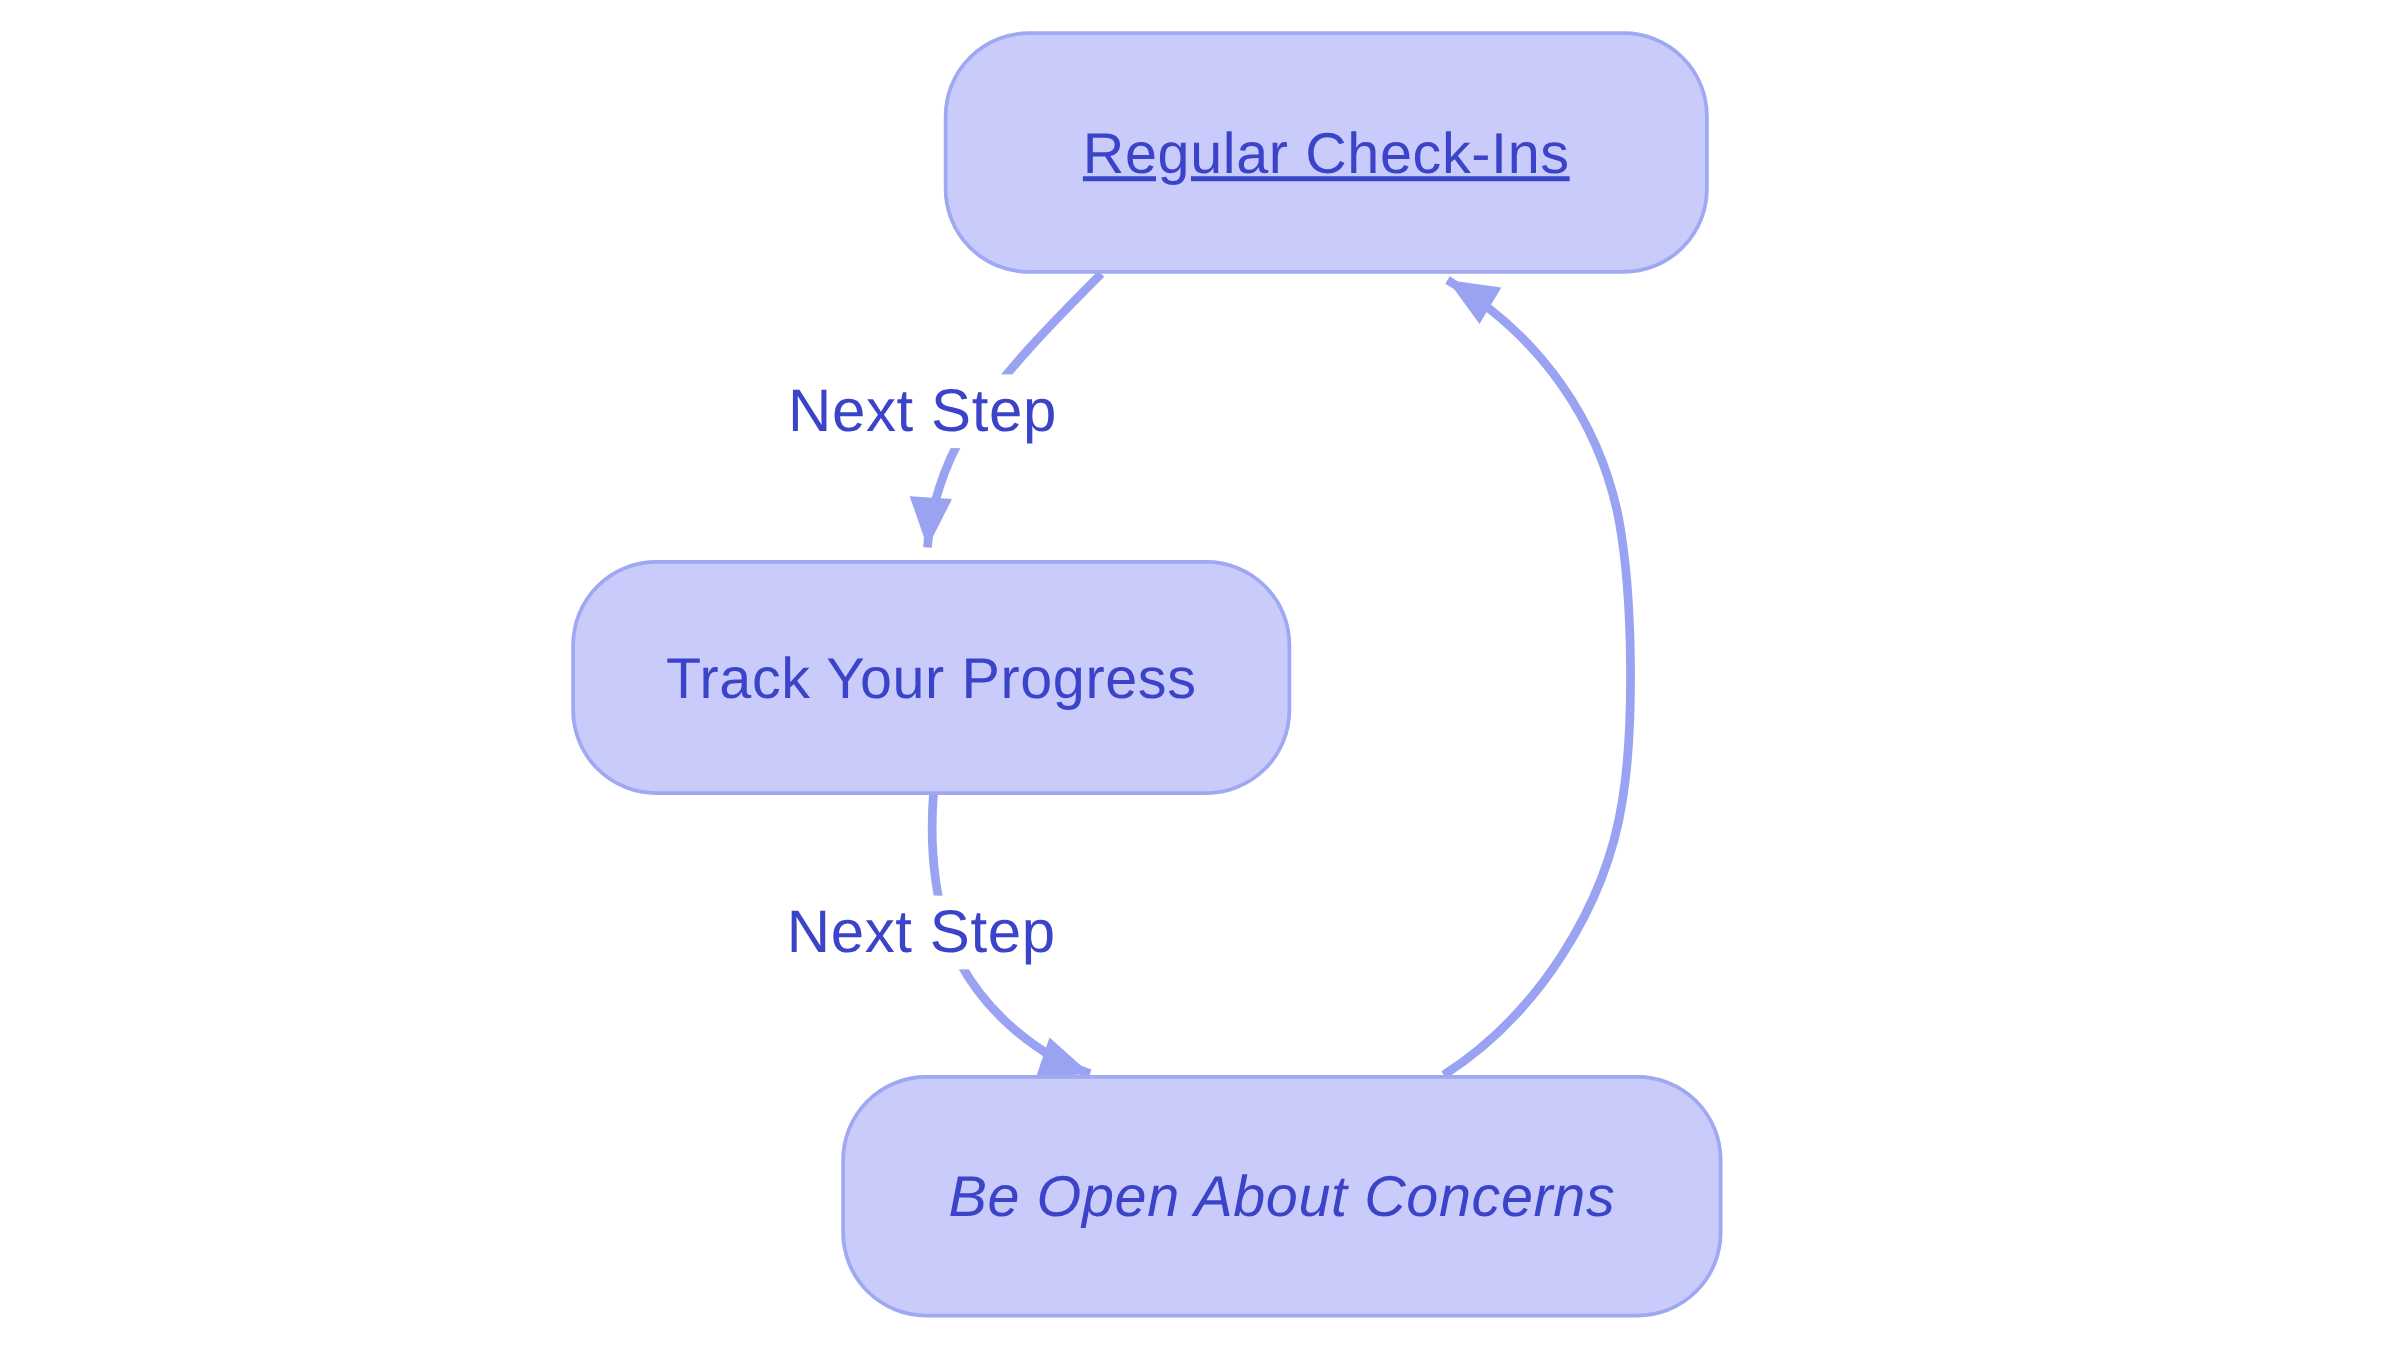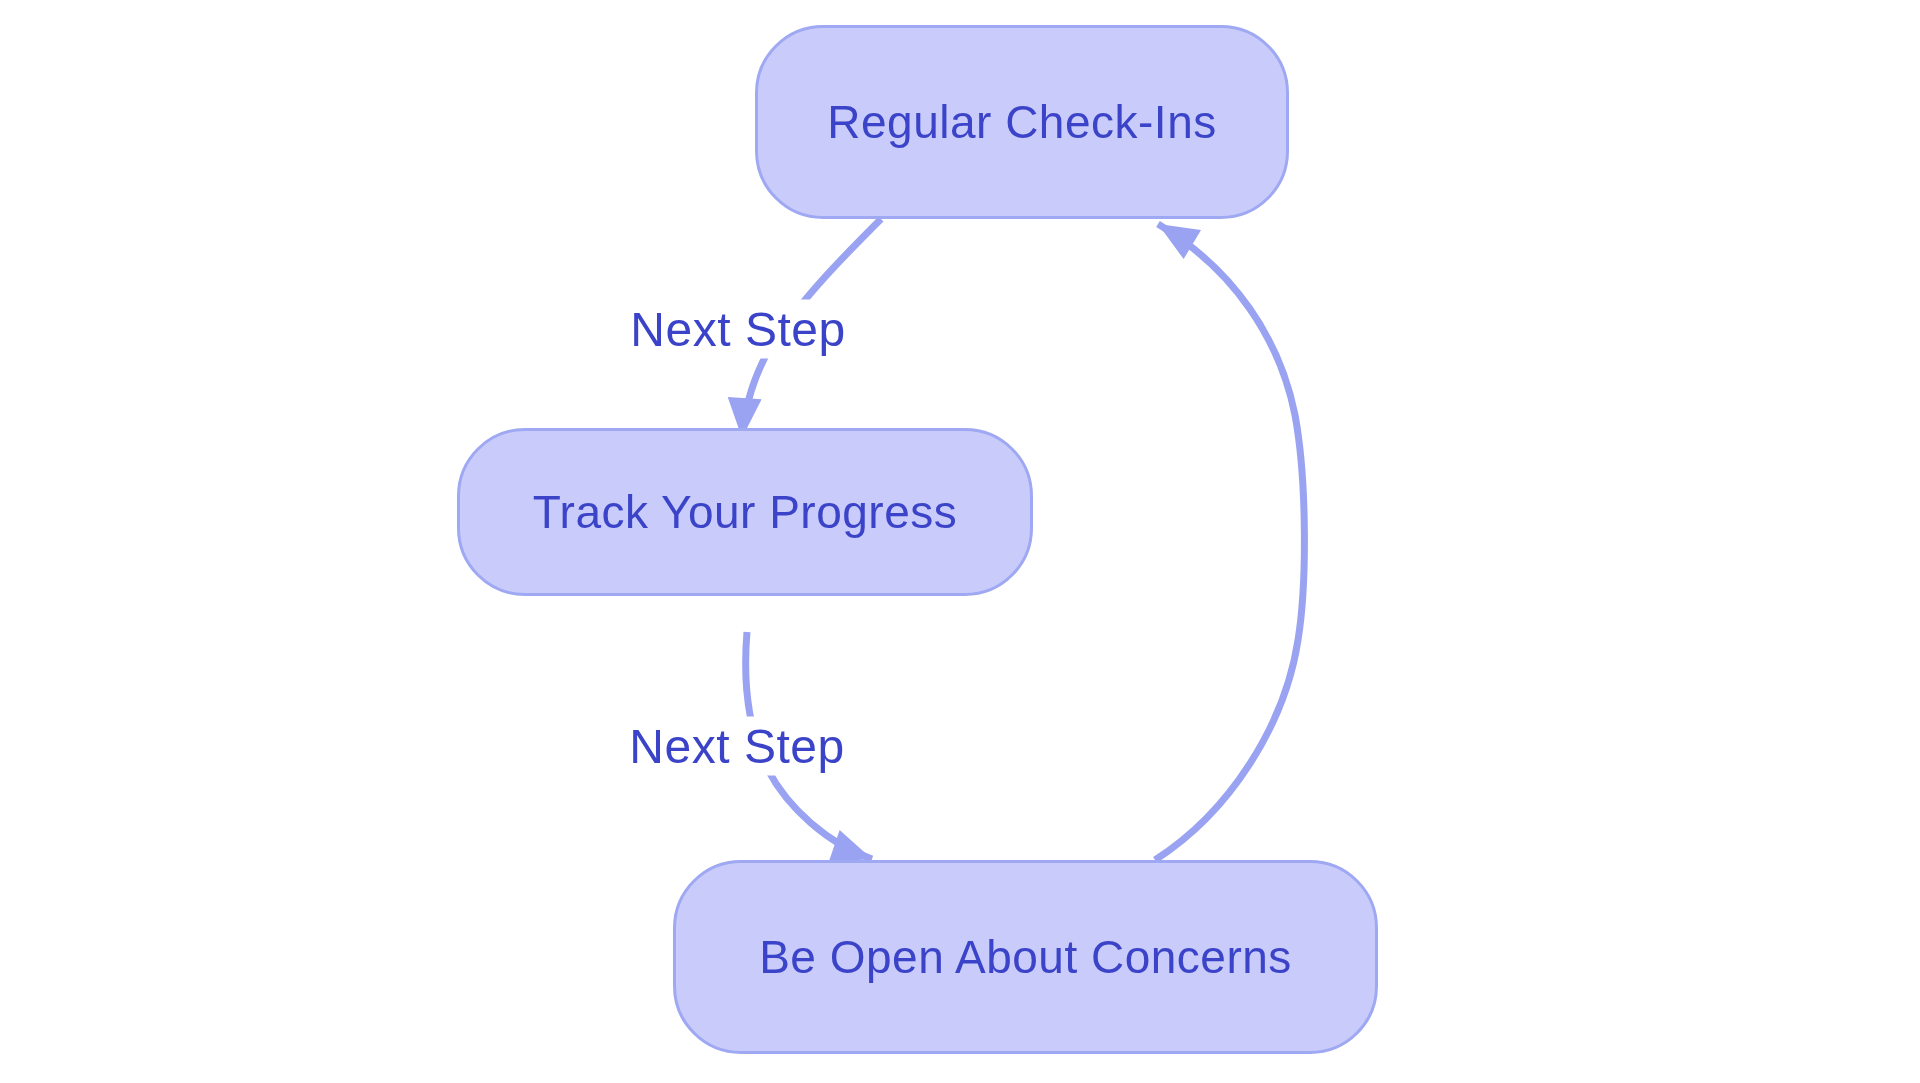--- a/index.html
+++ b/index.html
@@ -36,23 +36,23 @@
     align-items: center;
     justify-content: center;
     background: var(--node-fill);
     border: 3px solid var(--node-border);
     border-radius: 68px;
     color: var(--text);
     font-size: 46px;
     letter-spacing: 0.5px;
     white-space: nowrap;
   }
-  .node-regular   { left: 755px; top: 25px;  width: 534px; height: 194px; }
-  .node-track     { left: 457px; top: 428px; width: 576px; height: 168px; }
-  .node-concerns  { left: 673px; top: 860px; width: 705px; height: 194px; }
+  .node-regular   { left: 755px; top: 25px;  width: 612px; height: 194px; text-decoration: underline; }
+  .node-track     { left: 457px; top: 448px; width: 576px; height: 188px; }
+  .node-concerns  { left: 673px; top: 860px; width: 705px; height: 194px; font-style: italic; }
   .edge-label {
     position: absolute;
     transform: translate(-50%, -50%);
     background: var(--label-background);
     color: var(--text);
     font-size: 48px;
     letter-spacing: 0.5px;
     padding: 2px 8px;
     white-space: nowrap;
   }

